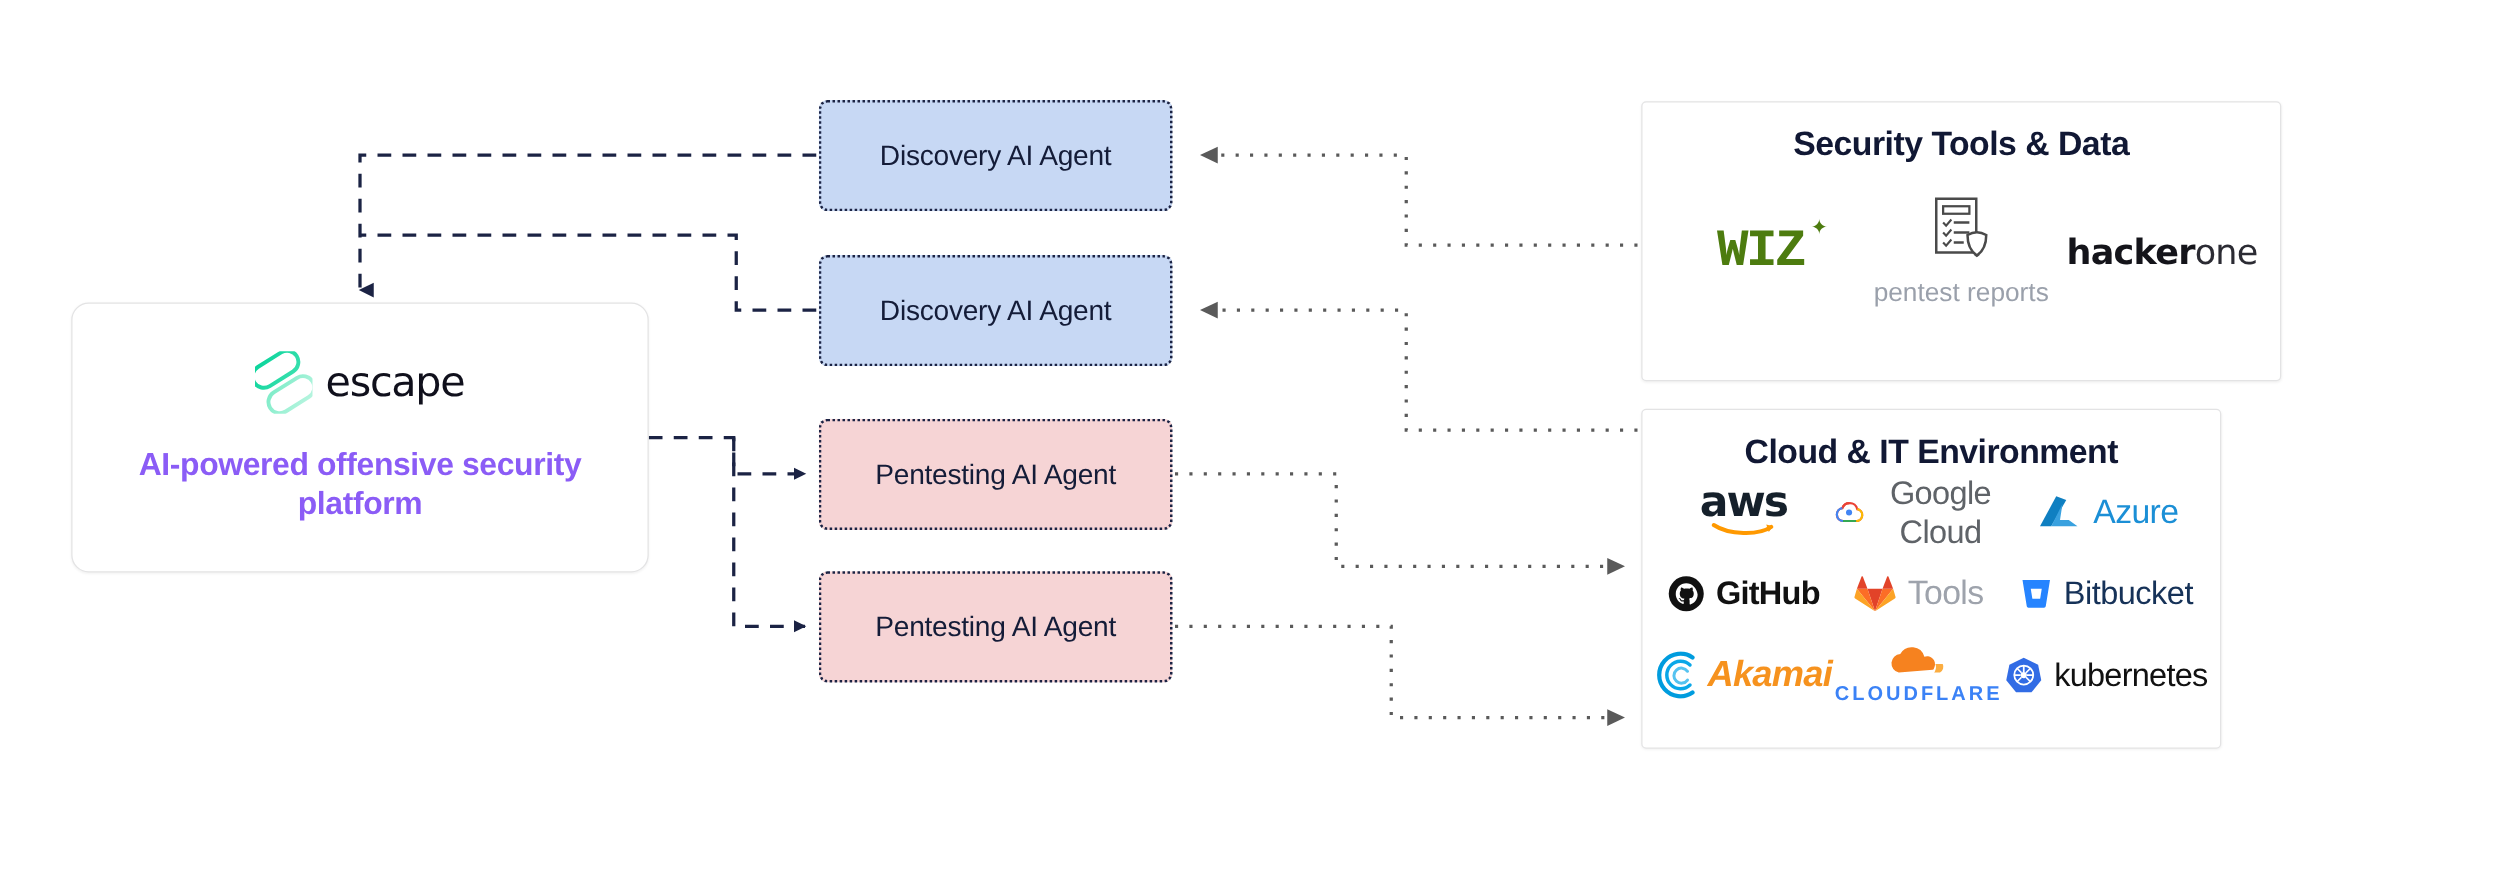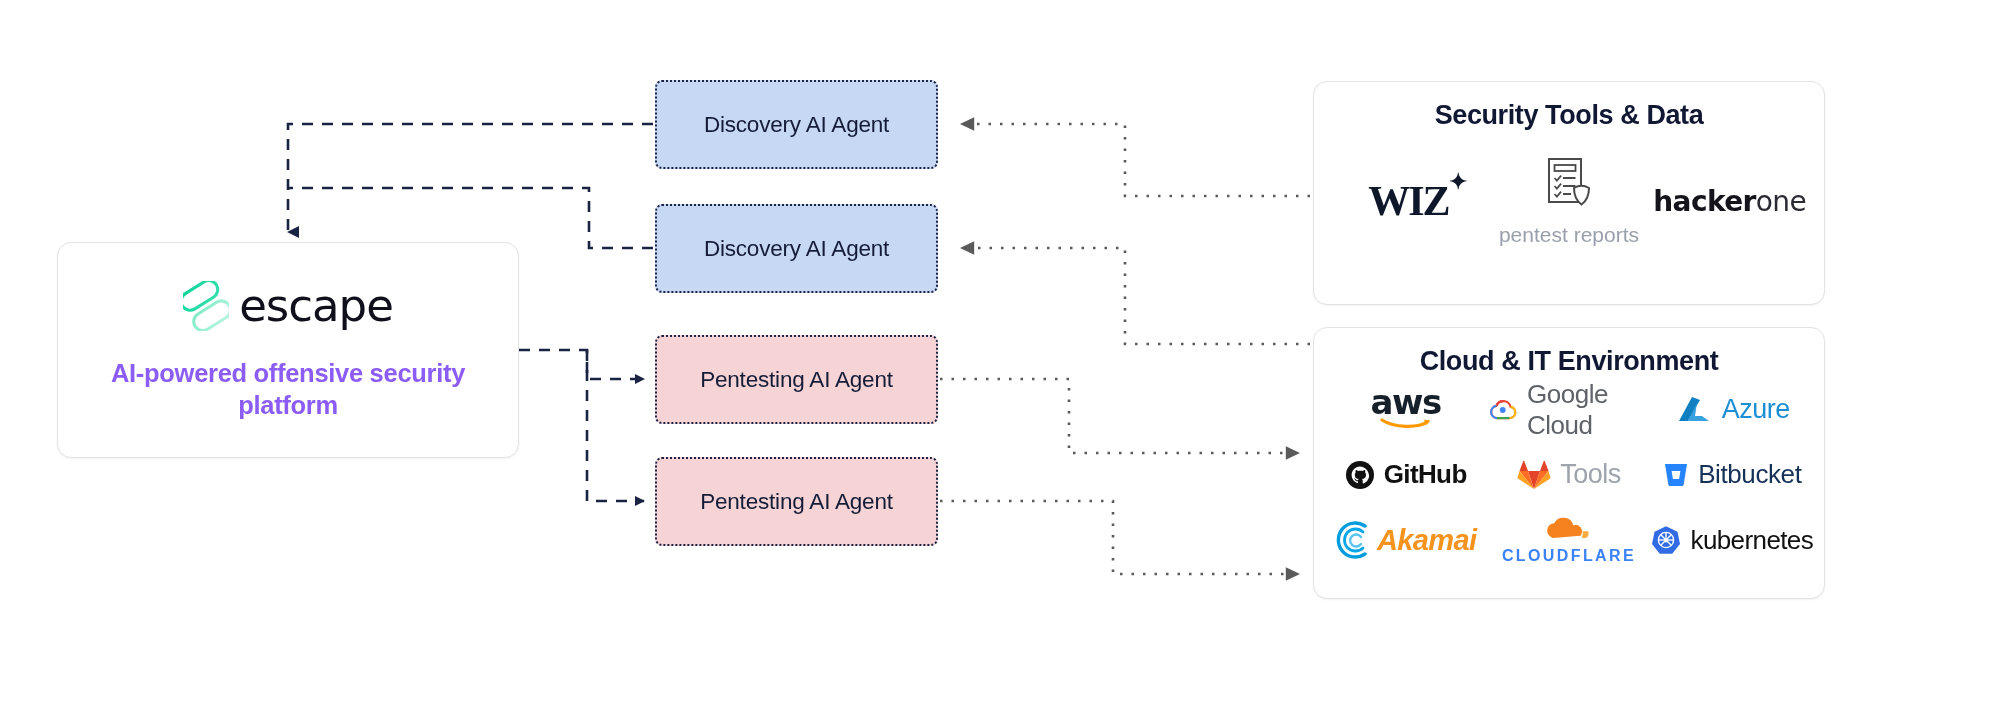--- a/index.html
+++ b/index.html
@@ -14,54 +14,54 @@
   
   .platform{
     position:absolute;left:57px;top:242px;width:462px;height:216px;
     background:#ffffff;border:1.6px solid #e3e3e4;border-radius:14px;
     box-shadow:0 1px 2px rgba(0,0,0,.05);
     display:flex;flex-direction:column;align-items:center;justify-content:center;
     box-sizing:border-box;
   }
   .logo-row{display:flex;align-items:center;gap:10px;margin-bottom:26px;}
   .logo-word{
-    font-size:45px;color:#10101c;letter-spacing:-1px;font-weight:400;
+    font-size:33px;color:#10101c;letter-spacing:-1px;font-weight:400;
     font-family:"DejaVu Sans", sans-serif;
   }
   .platform-tag{
     font-size:25.5px;line-height:1.22;font-weight:700;color:#8b5cf6;
     text-align:center;max-width:400px;letter-spacing:-.3px;
   }
 
   
   .agent{
     position:absolute;box-sizing:border-box;
     border:2.6px dotted #1b2344;border-radius:7px;
     display:flex;align-items:center;justify-content:center;
     font-size:22.5px;color:#141c38;letter-spacing:-.2px;text-align:center;
   }
   .agent.discovery{background:#c7d8f4;}
   .agent.pentest{background:#f6d4d5;}
 
   
   .panel{
     position:absolute;box-sizing:border-box;background:#fff;
-    border:1.6px solid #e3e3e4;border-radius:14px;
+    border:1.6px solid #e3e3e4;border-radius:4px;
     box-shadow:0 1px 2px rgba(0,0,0,.05);
   }
   .panel-title{
     text-align:center;font-size:27px;font-weight:700;color:#111834;
     letter-spacing:-.4px;margin-top:18px;
   }
   .logo-grid{display:grid;width:100%;box-sizing:border-box;}
   .cell{display:flex;flex-direction:column;align-items:center;justify-content:center;}
 
   
-  .wiz{font-family:Liberation Serif, serif;font-weight:700;font-size:42px;
-       color:#0f172a;letter-spacing:-2px;position:relative;display:inline-block;}
+  .wiz{font-family:Liberation Mono, monospace;font-weight:700;font-size:42px;
+       color:#4d7c0f;letter-spacing:-2px;position:relative;display:inline-block;}
   .wiz .spark{position:absolute;right:-17px;top:-6px;font-size:22px;line-height:1;}
   .hackerone{font-size:28px;color:#14141a;letter-spacing:-.6px;
              font-family:"DejaVu Sans",sans-serif;}
   .hackerone b{font-weight:700;}
   .hackerone span.thin{font-weight:400;color:#2b2b33;}
   .pentest-label{font-size:21px;color:#9aa0ab;line-height:1.18;text-align:center;margin-top:8px;}
 
   .aws-wrap{display:flex;flex-direction:column;align-items:center;line-height:.8;}
   .aws-word{font-family:"DejaVu Sans",sans-serif;font-weight:700;font-size:34px;
             color:#15202b;letter-spacing:-1.5px;}
@@ -192,24 +192,24 @@
 
       <div class="cell">
         <span class="hackerone">
           <b>hacker</b><span class="thin">one</span>
         </span>
       </div>
 
     </div>
   </div>
 
-  <div class="panel" style="left:1313px;top:327px;width:512px;height:272px;">
+  <div class="panel" style="left:1313px;top:327px;width:464px;height:272px;">
     <div class="panel-title">Cloud &amp; IT Environment</div>
 
-    <div class="logo-grid" style="grid-template-columns:1fr 1fr 1fr;grid-template-rows:1fr 1fr 1fr;height:196px;padding:0 10px;">
+    <div class="logo-grid" style="grid-template-columns:1fr 1fr 1fr;grid-template-rows:1fr 1fr 1fr;height:196px;padding:0 10px;text-align:center;">
 
       <div class="cell">
         <span class="aws-wrap">
           <span class="aws-word">aws</span>
           <svg width="52" height="14" viewBox="0 0 52 14">
             <path d="M2,4 C14,12 38,12.5 48,5.5" fill="none" stroke="#ff9900" stroke-width="3.2" stroke-linecap="round"></path>
             <path d="M44,3.5 L49.5,5 L46,9.5 z" fill="#ff9900"></path>
           </svg>
         </span>
       </div>

